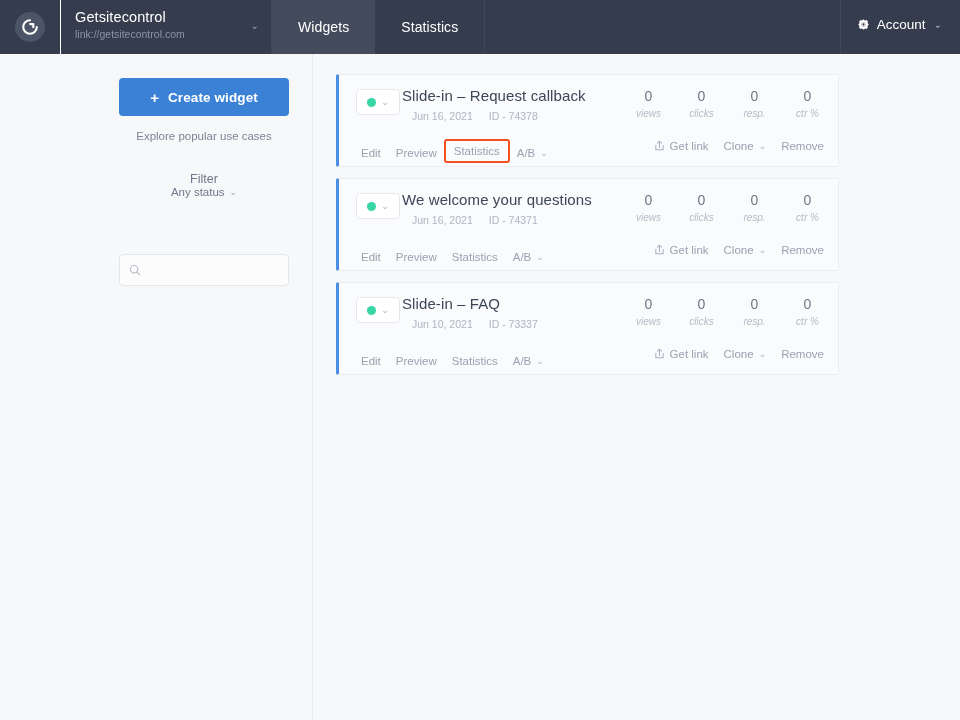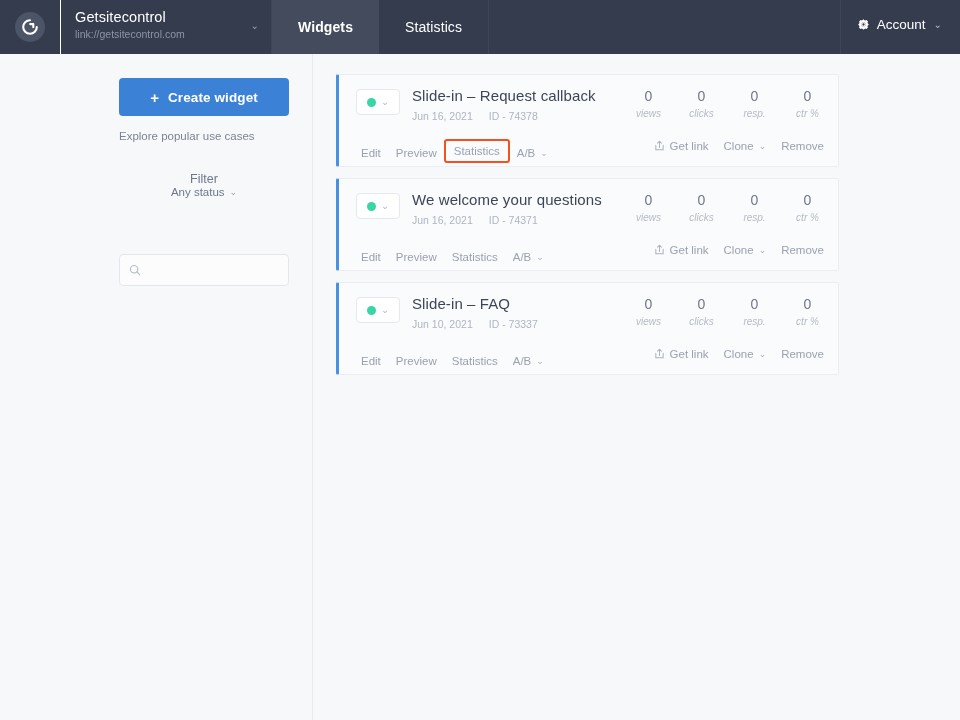--- a/index.html
+++ b/index.html
@@ -39,21 +39,21 @@
   .site-chev {
     position: absolute; right: 12px; top: 21px;
     color: #9aa1b1; font-size: 10px; line-height: 10px;
   }
 
   .navtab {
     display: flex; align-items: center; justify-content: center;
     color: #ffffff; font-size: 14px; letter-spacing: .1px;
     padding: 0 26px; cursor: pointer;
   }
-  .navtab.active { background: #434b5c; font-weight: bold; }
+  .navtab.active { background: #434b5c; }
   .navtab.edge-r { border-right: 1px solid #3e4657; }
 
   .spacer { flex: 1; }
 
   .account {
     display: flex; align-items: center; gap: 7px;
     padding: 0 18px 5px 16px;
     border-left: 1px solid #3e4657;
     color: #ffffff; font-size: 13.5px; cursor: pointer;
   }
@@ -72,21 +72,21 @@
     width: 170px; height: 38px; border-radius: 4px;
     background: #3b82d6;
     color: #fff; font-size: 13.5px; font-weight: bold;
     display: flex; align-items: center; justify-content: center; gap: 9px;
     cursor: pointer; border: none;
     letter-spacing: .1px;
   }
   .create-btn .plus { font-size: 15px; font-weight: bold; line-height: 1; }
   .explore {
     position: absolute; left: 119px; top: 76px; width: 170px;
-    color: #7b8494; font-size: 11.5px; cursor: pointer;
+    text-align: center; color: #7b8494; font-size: 11.5px; cursor: pointer;
   }
   .filter-row {
     position: absolute; left: 119px; top: 118px; width: 170px;
     display: flex; align-items: center; justify-content: space-between; flex-direction: column;
   }
   .filter-label { color: #6f7889; font-size: 12.5px; }
   .filter-status { color: #6f7889; font-size: 11.5px; display: flex; align-items: center; gap: 5px; cursor: pointer; }
   .filter-status .chev { font-size: 9px; color: #9aa2b1; }
   .search-box {
     position: absolute; left: 119px; top: 200px;
@@ -123,21 +123,21 @@
     position: absolute; left: 17px; top: 14px;
     width: 44px; height: 26px;
     border: 1px solid #e6e8ee; border-radius: 4px; background: #fff;
     display: flex; align-items: center; justify-content: center; gap: 5px;
     cursor: pointer;
   }
   .status-dot { width: 9px; height: 9px; border-radius: 50%; background: #37d6a4; }
   .status-pill .chev { font-size: 9px; color: #aab1bf; line-height: 1; }
 
   .card-title {
-    position: absolute; left: 73px; top: 12px;
+    position: absolute; left: 63px; top: 12px;
     font-size: 15px; color: #3d4657; letter-spacing: .1px;
   }
   .card-meta {
     position: absolute; left: 73px; top: 35px;
     display: flex; gap: 16px;
     font-size: 10.5px; color: #aeb5c2;
   }
 
   .stats {
     position: absolute; right: 4px; top: 13px;

